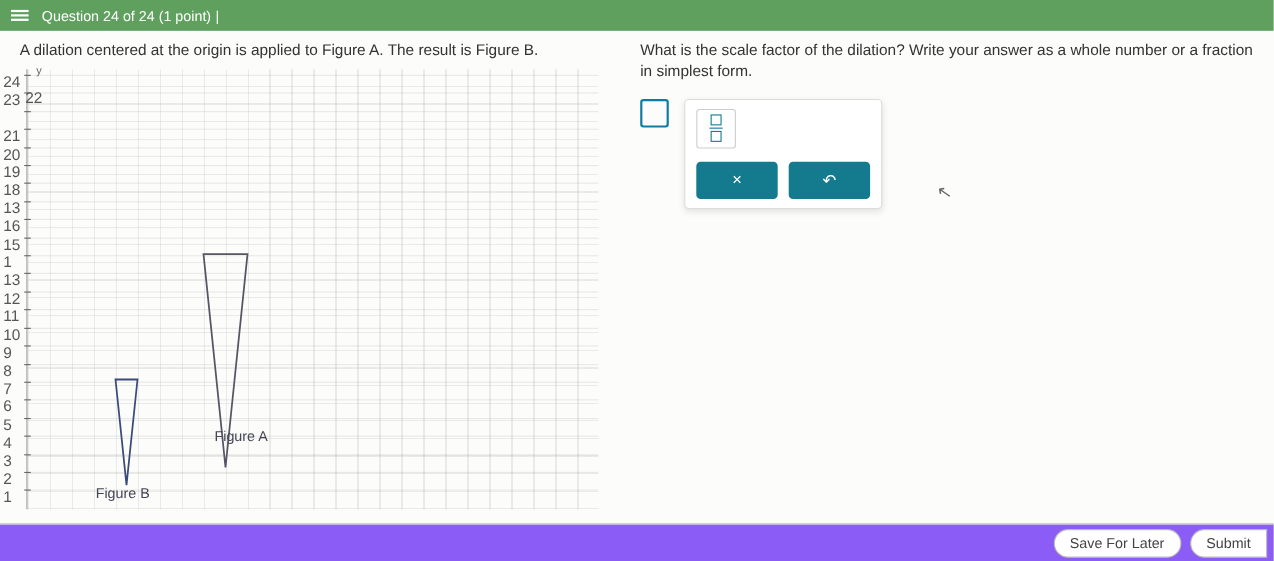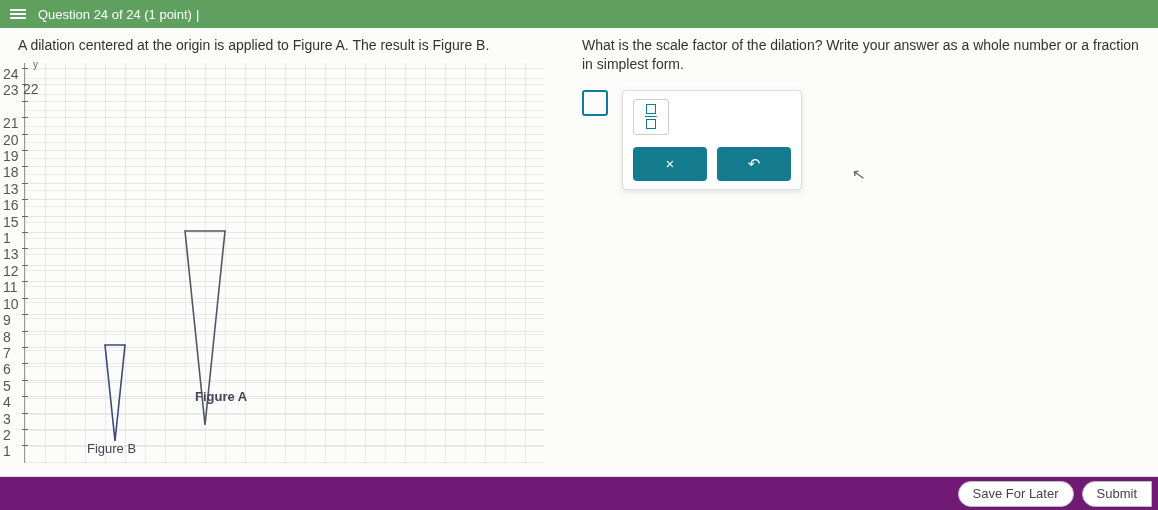--- a/index.html
+++ b/index.html
@@ -21,21 +21,21 @@
   .hline{position:absolute;left:0;right:0;height:1px;background:rgba(120,120,120,0.15);}
   .figlabel{position:absolute;font-size:13px;color:#445;}
   .axis-y-label{position:absolute;top:-4px;left:8px;font-size:10px;color:#666;}
   .answerbox { display:inline-block; width:26px; height:26px; border:2px solid #0f7ba0; border-radius:3px; vertical-align:top; margin-right:14px;}
   .toolcard { display:inline-block; background:#fff; border:1px solid #ddd; border-radius:4px; box-shadow:0 2px 6px rgba(0,0,0,0.1); padding:8px 10px; width:180px; vertical-align:top;}
   .frac-btn { display:inline-flex; flex-direction:column; align-items:center; justify-content:center; width:36px; height:36px; border:1px solid #ccc; border-radius:3px; background:#fff; cursor:pointer;}
   .frac-btn .sq{width:10px;height:10px;border:1px solid #137a94;}
   .frac-btn .bar{width:12px;height:1px;background:#137a94;margin:2px 0;}
   .btnrow{margin-top:12px;display:flex;gap:10px;}
   .tealbtn{flex:1;height:34px;background:#147a8e;border:none;border-radius:4px;color:#fff;font-size:15px;cursor:pointer;display:flex;align-items:center;justify-content:center;}
-  .footer{position:absolute;bottom:0;left:0;right:0;height:34px;background:#701a75;border-top:1px solid #ddd;display:flex;align-items:center;justify-content:flex-end;padding:0 6px;gap:8px;}
+  .footer{position:absolute;bottom:0;left:0;right:0;height:34px;background:#8b5cf6;border-top:1px solid #ddd;display:flex;align-items:center;justify-content:flex-end;padding:0 6px;gap:8px;}
   .footbtn{background:#fff;border:1px solid #bbb;border-radius:14px;height:26px;padding:0 14px;font-size:13px;color:#444;cursor:pointer;}
   .cursor{position:absolute;left:852px;top:165px;font-size:16px;color:#666;transform:rotate(-10deg);}
   .answer-area{margin-top:16px;display:flex;align-items:flex-start;}
   svg.fig{position:absolute;overflow:visible;}
 </style>
 </head>
 <body>
 
 <div class="header">
   <span class="hamburger">
@@ -52,21 +52,21 @@
     <div class="prompt">A dilation centered at the origin is applied to Figure A. The result is Figure B.</div>
     <div class="graph">
       <div class="gridbg"></div>
       <span class="axis-y-label">y</span>
       <svg class="fig" style="left:0;top:0;width:520px;height:400px;">
         <polygon points="160,168 200,168 180,362" fill="none" stroke="#556" stroke-width="1.6"></polygon>
       </svg>
       <svg class="fig" style="left:0;top:0;width:520px;height:400px;">
         <polygon points="80,282 100,282 90,378" fill="none" stroke="#3a4a7a" stroke-width="1.6"></polygon>
       </svg>
-      <div class="figlabel" style="left:170px;top:326px;font-weight:bold;">Figure A</div>
+      <div class="figlabel" style="left:170px;top:326px;">Figure A</div>
       <div class="figlabel" style="left:62px;top:378px;">Figure B</div>
     <div class="ytick" style="bottom: 389px;">24</div>
         <div class="ymark" style="bottom: 394px;"></div>
         <div class="hline" style="bottom: 394px;"></div>
         <div class="ytick" style="bottom: 372.583px; text-align: right;">23</div>
         <div class="ymark" style="bottom: 377.583px;"></div>
         <div class="hline" style="bottom: 377.583px;"></div>
         <div class="ytick" style="bottom: 374px; margin-left: 20px;">22</div>
         <div class="ymark" style="bottom: 361.167px;"></div>
         <div class="hline" style="bottom: 361.167px;"></div>

